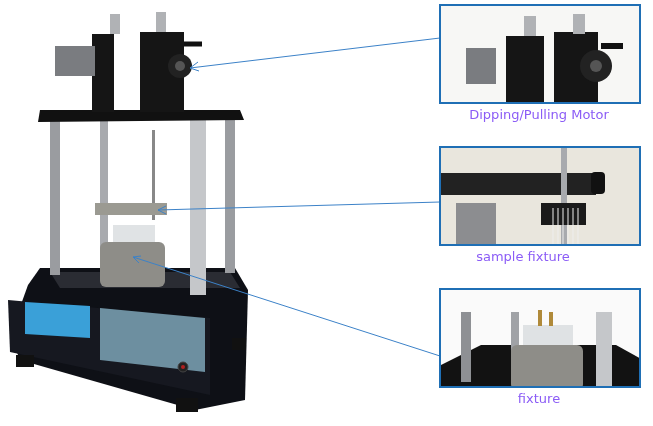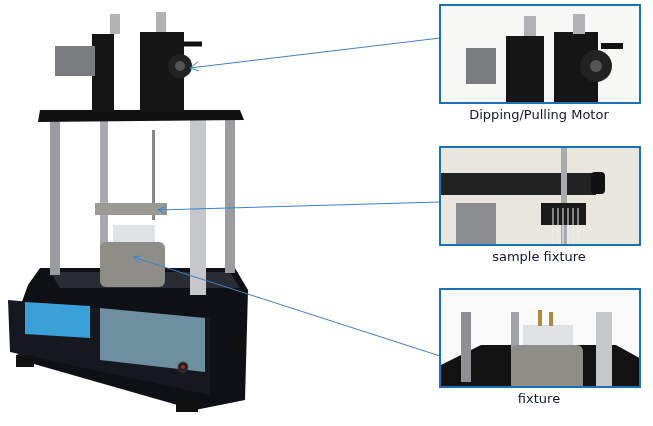--- a/index.html
+++ b/index.html
@@ -1,18 +1,18 @@
 <!DOCTYPE html>
 <html><head>
 <meta charset="utf-8">
 <style>
   html,body{margin:0;padding:0;background:#fff;}
   body{width:653px;height:426px;position:relative;overflow:hidden;font-family:"DejaVu Sans","Liberation Sans",sans-serif;}
   .callout-box{position:absolute;border:2px solid #1f6fb5;background:#f4f4f2;overflow:hidden;box-sizing:border-box;}
-  .caption{position:absolute;font-size:13px;color:#0f172a;text-align:center;width:210px;}
+  .caption{position:absolute;font-size:13px;color:#8b5cf6;text-align:center;width:210px;}
   svg{position:absolute;left:0;top:0;}
 </style>
 </head>
 <body>
 
 <svg width="653" height="426" viewBox="0 0 653 426">
 
   <polygon points="40,268 235,268 248,290 245,400 195,410 20,360 10,335 28,285" fill="#0e1016"></polygon>
   <polygon points="50,272 230,272 240,288 60,288" fill="#2a2c33"></polygon>
 
@@ -84,21 +84,21 @@
     <g stroke="#eee" stroke-width="1">
       <line x1="112" y1="60" x2="112" y2="100"></line>
         <line x1="117" y1="60" x2="117" y2="100"></line>
       <line x1="122" y1="60" x2="122" y2="100"></line>
         <line x1="127" y1="60" x2="127" y2="100"></line>
       <line x1="132" y1="60" x2="132" y2="100"></line>
         <line x1="137" y1="60" x2="137" y2="100"></line>
     </g>
   </svg>
 </div>
-<div class="caption" style="left:434px;top:249px;">sample fixture</div>
+<div class="caption" style="left:418px;top:249px;">sample fixture</div>
 
 <div class="callout-box" style="left:439px;top:288px;width:202px;height:100px;">
   <svg width="202" height="100" viewBox="0 0 202 100">
     <rect width="202" height="100" fill="#fafafa"></rect>
     <polygon points="0,75 40,55 175,55 202,70 202,100 0,100" fill="#121212"></polygon>
     <rect x="20" y="22" width="10" height="70" fill="#8e9094"></rect>
     <rect x="70" y="22" width="8" height="50" fill="#a0a2a6"></rect>
     <rect x="155" y="22" width="16" height="78" fill="#c5c7ca"></rect>
     <rect x="82" y="35" width="50" height="30" fill="#dfe2e4"></rect>
     <rect x="70" y="55" width="72" height="45" rx="6" fill="#8e8d88"></rect>

